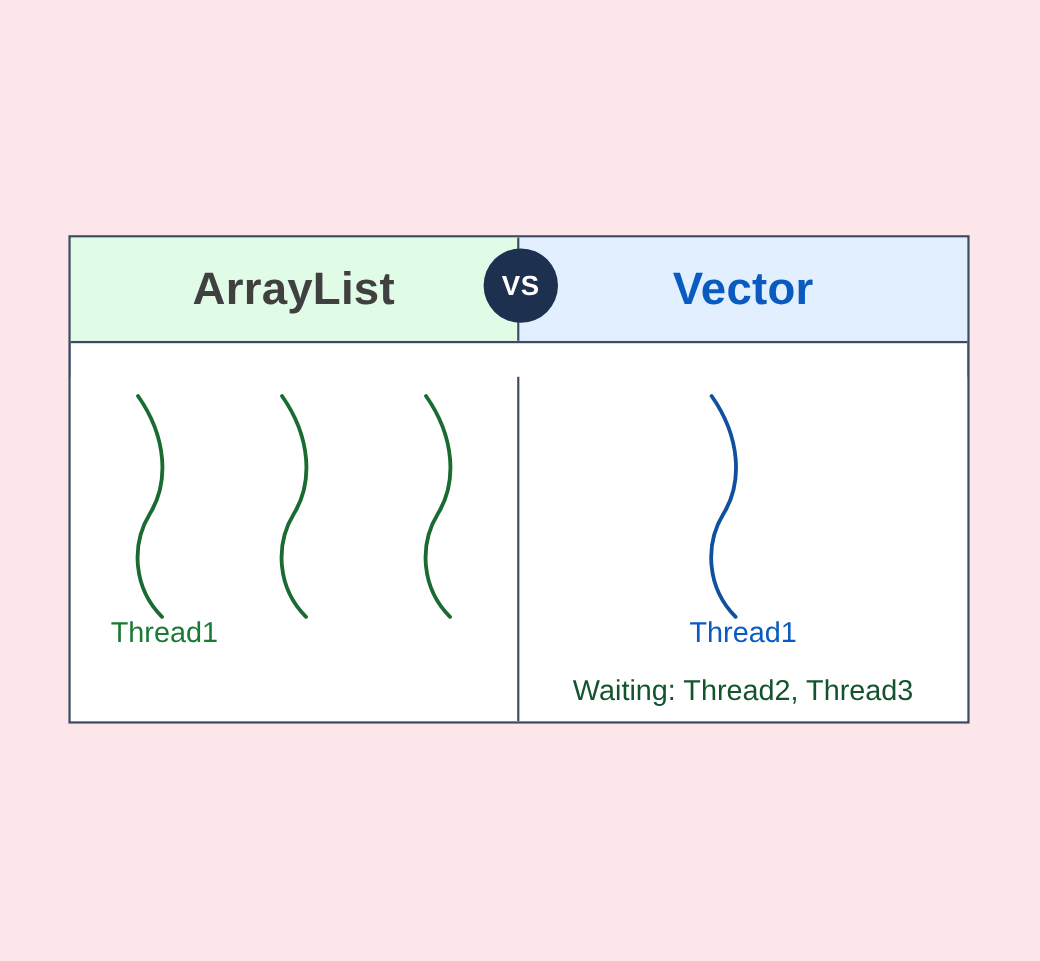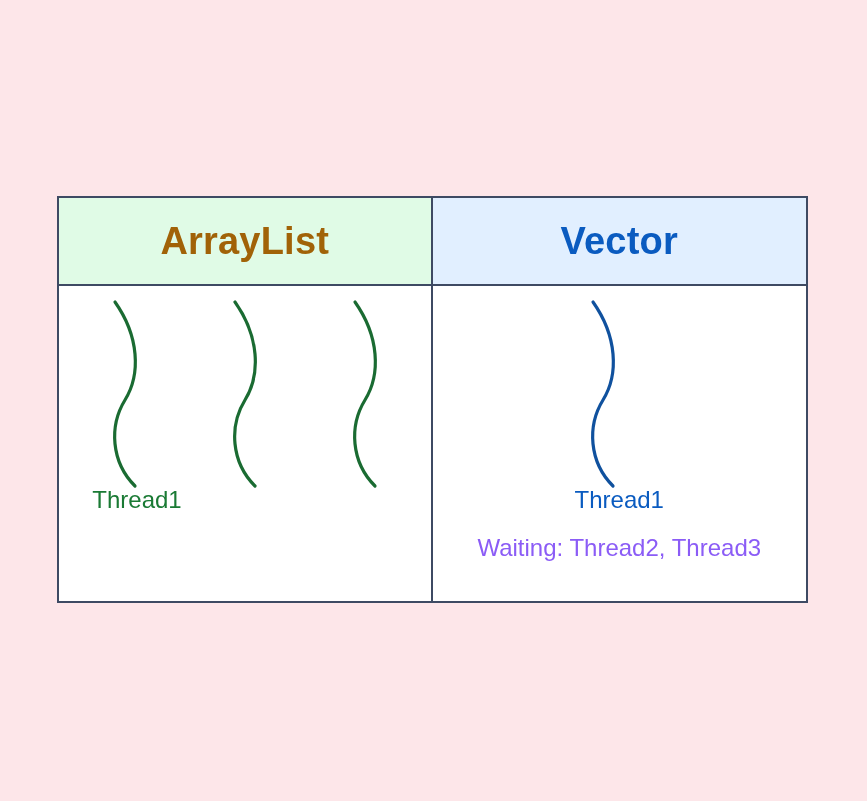--- a/index.html
+++ b/index.html
@@ -59,27 +59,28 @@
   .header-cell.right {
     background: #e1efff;
   }
 
   .header-title {
     font-size: 38px;
     font-weight: bold;
     letter-spacing: 0.2px;
     line-height: 1;
   }
-  .header-title.arraylist { color: #a16207; }
+  .header-title.arraylist { color: #404040; }
   .header-title.vector    { color: #0a5bc0; }
 
   .table-body {
     display: flex;
     flex: 1 1 auto;
     position: relative;
+    margin-top: 28px;
   }
   .body-cell {
     flex: 1 1 50%;
     position: relative;
     box-sizing: border-box;
     background: #ffffff;
   }
   .body-cell.left {
     border-right: 2px solid #3e4a63;
   }
@@ -149,21 +150,21 @@
     color: #0a5bc0;
     line-height: 1;
   }
   .waiting-label {
     position: absolute;
     top: 250px;
     left: 0;
     width: 100%;
     text-align: center;
     font-size: 24px;
-    color: #8b5cf6;
+    color: #14532d;
     line-height: 1;
   }
 </style>
 </head>
 <body>
 
 <div id="stage">
 
   <div class="compare-table">
 
@@ -212,14 +213,17 @@
         </div>
 
         <div class="vector-label">Thread1</div>
 
         <div class="waiting-label">Waiting: Thread2, Thread3</div>
       </div>
 
     </div>
   </div>
 
+  <div class="vs-badge">
+    <span>VS</span>
+  </div>
 
 </div>
 
 </body></html>

